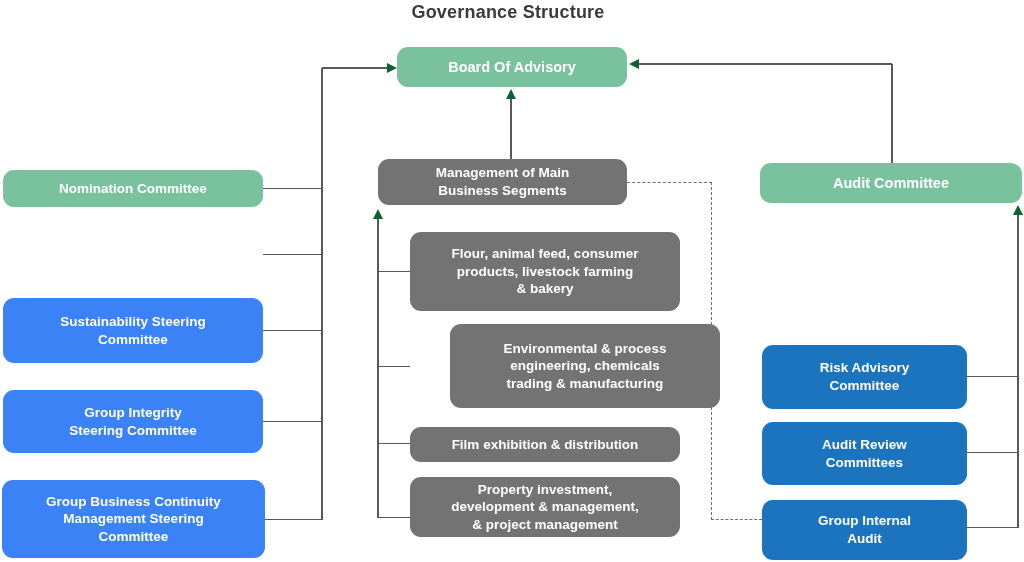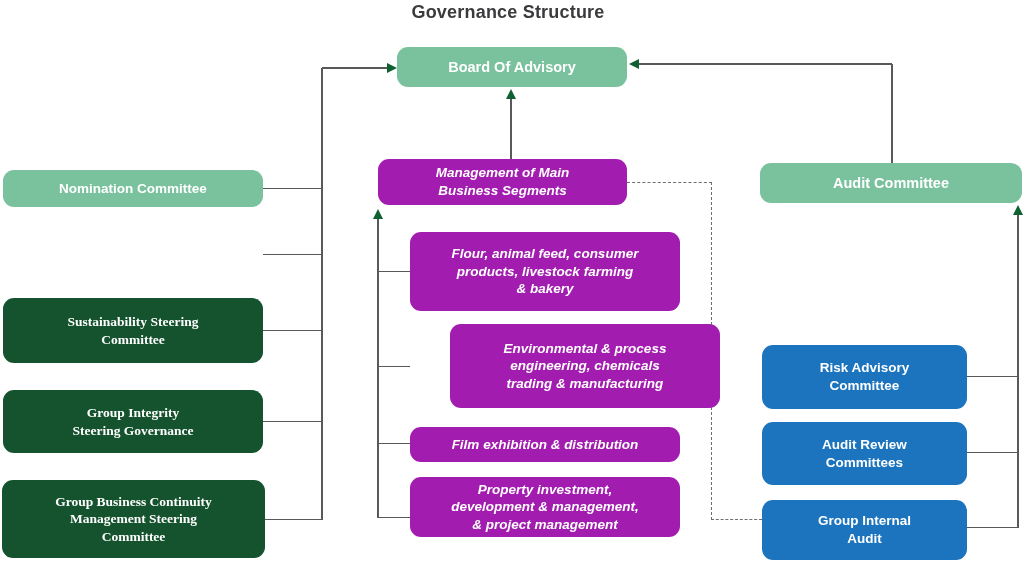--- a/index.html
+++ b/index.html
@@ -10,22 +10,22 @@
   .title{
     position:absolute;left:0;top:2px;width:1016px;text-align:center;
     font-size:18px;font-weight:bold;color:#3b3a3c;letter-spacing:.2px;
   }
   .box{
     position:absolute;display:flex;align-items:center;justify-content:center;
     text-align:center;color:#ffffff;font-weight:bold;border-radius:11px;
     white-space:pre-line;font-size:13.5px;line-height:1.3;padding:2px 6px;box-sizing:border-box;
   }
   .light{background:#7ac29e;}
-  .dark{background:#14532d;font-family:Liberation Serif, serif;}
-  .brown{background:#a21caf;font-style:italic;}
+  .dark{background:#3b82f6;}
+  .brown{background:#737373;}
   .blue{background:#1b74bd;}
   .hline{position:absolute;background:#58595b;}
   .vline{position:absolute;background:#58595b;}
   .dash-h{position:absolute;border-top:1.5px dashed #6d6e71;}
   .dash-v{position:absolute;border-left:1.5px dashed #6d6e71;}
   .arr{position:absolute;width:0;height:0;}
   .arr-right{border-top:5px solid transparent;border-bottom:5px solid transparent;border-left:10px solid #0f6132;}
   .arr-left{border-top:5px solid transparent;border-bottom:5px solid transparent;border-right:10px solid #0f6132;}
   .arr-up{border-left:5px solid transparent;border-right:5px solid transparent;border-bottom:10px solid #0f6132;}
   .fs14{font-size:14.5px;}
@@ -70,21 +70,21 @@
   <div class="dash-h" style="left:627px;top:182px;width:85px;"></div>
   <div class="dash-v" style="left:711px;top:182px;height:338px;"></div>
   <div class="dash-h" style="left:711px;top:519px;width:51px;"></div>
 
   <div class="box light fs14" style="left:397px;top:47px;width:230px;height:40px;">Board Of Advisory</div>
 
   <div class="box light" style="left:3px;top:170px;width:260px;height:37px;">Nomination Committee</div>
   <div class="box dark" style="left:3px;top:298px;width:260px;height:65px;">Sustainability Steering
 Committee</div>
   <div class="box dark" style="left:3px;top:390px;width:260px;height:63px;">Group Integrity
-Steering Governance</div>
+Steering Committee</div>
   <div class="box dark" style="left:2px;top:480px;width:263px;height:78px;">Group Business Continuity
 Management Steering
 Committee</div>
 
   <div class="box brown" style="left:378px;top:159px;width:249px;height:46px;">Management of Main
 Business Segments</div>
   <div class="box brown" style="left:410px;top:232px;width:270px;height:79px;">Flour, animal feed, consumer
 products, livestock farming
 &amp; bakery</div>
   <div class="box brown" style="left:410px;top:324px;width:270px;height:84px;margin-left:40px;">Environmental &amp; process

